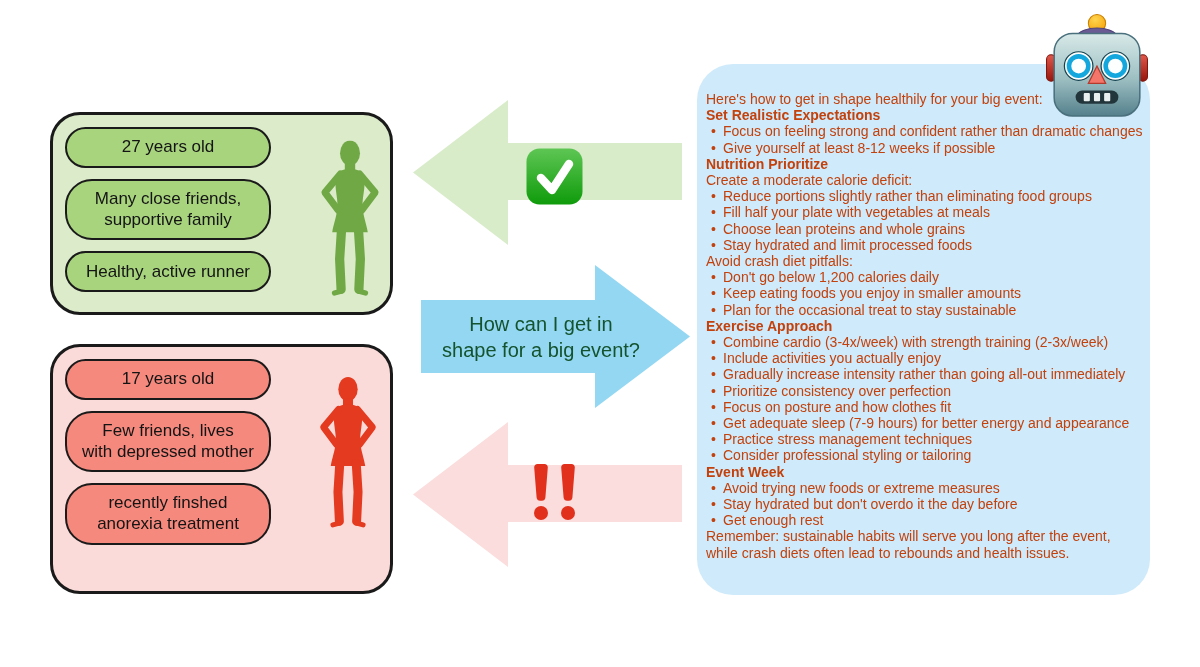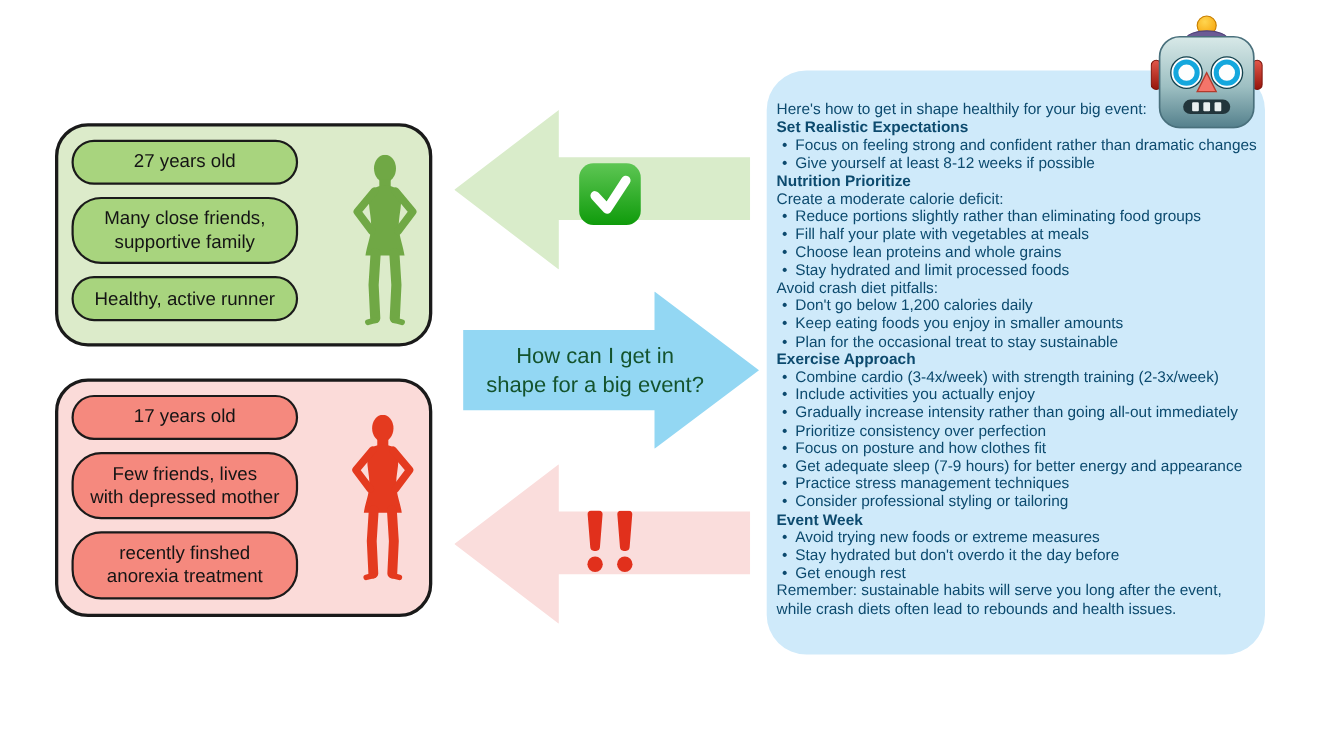--- a/index.html
+++ b/index.html
@@ -6,21 +6,21 @@
   .stage{
     position:relative;width:1200px;height:667px;background:#fff;
     font-family:"Liberation Sans","DejaVu Sans",sans-serif;overflow:hidden;
   }
   .panel{position:absolute;box-sizing:border-box;}
   .panel-green{
     left:50px;top:112px;width:343px;height:203px;border-radius:30px;
     background:var(--green-panel-bg,#dcebca);border:3px solid #1a1a1a;
   }
   .panel-red{
-    left:50px;top:344px;width:343px;height:217px;border-radius:30px;
+    left:50px;top:344px;width:343px;height:250px;border-radius:30px;
     background:var(--red-panel-bg,#fbdbd9);border:3px solid #1a1a1a;
   }
   .traits{position:absolute;left:12px;top:12px;width:206px;display:flex;flex-direction:column;gap:11px;}
   .pill{
     box-sizing:border-box;width:100%;min-height:41px;
     border:2.5px solid #1a1a1a;border-radius:27px;
     display:flex;align-items:center;justify-content:center;
     padding:8px 10px;text-align:center;
   }
   .panel-green .pill{background:var(--green-pill-bg,#a8d47e);align-items:flex-end;}
@@ -45,21 +45,21 @@
     display:flex;align-items:center;justify-content:center;text-align:center;
     font-size:20px;line-height:1.3;color:#14532d;white-space:pre-line;
   }
 
   .panel-blue{
     left:697px;top:64px;width:453px;height:531px;border-radius:36px;
     background:var(--blue-panel-bg,#cfeafa);
   }
   .response{
     position:absolute;left:9px;top:27px;right:4px;
-    font-size:14px;line-height:16.2px;color:#0c4a6e;
+    font-size:14px;line-height:16.2px;color:#c2410c;
   }
   .line{position:relative;white-space:nowrap;}
   .line.bold span{font-weight:bold;}
   .line.bullet{padding-left:17px;}
   .line.bullet::before{content:"\2022";position:absolute;left:5px;top:0;}
 
   .robot{position:absolute;left:1046px;top:12px;width:102px;height:105px;}
   .hidden-defs{position:absolute;width:0;height:0;overflow:hidden;}
 </style>
 </head>

